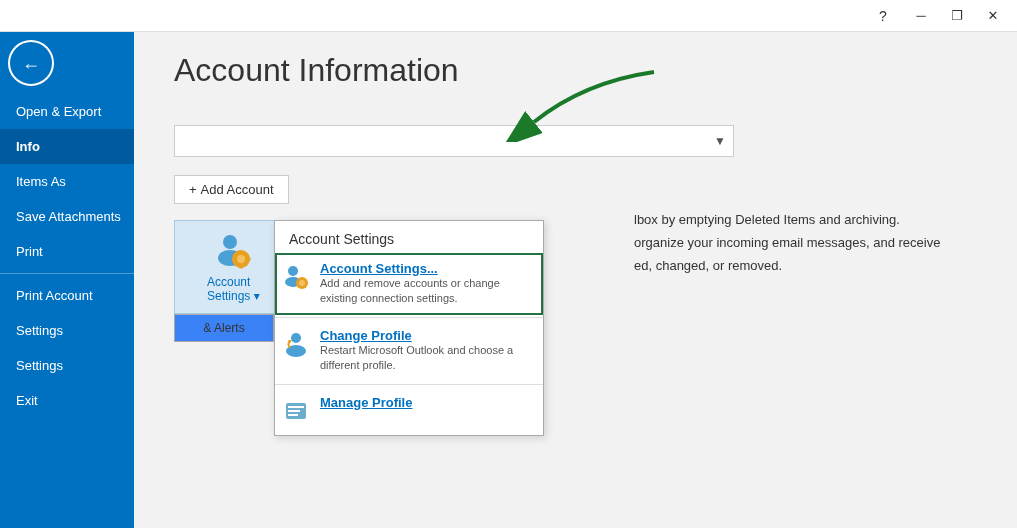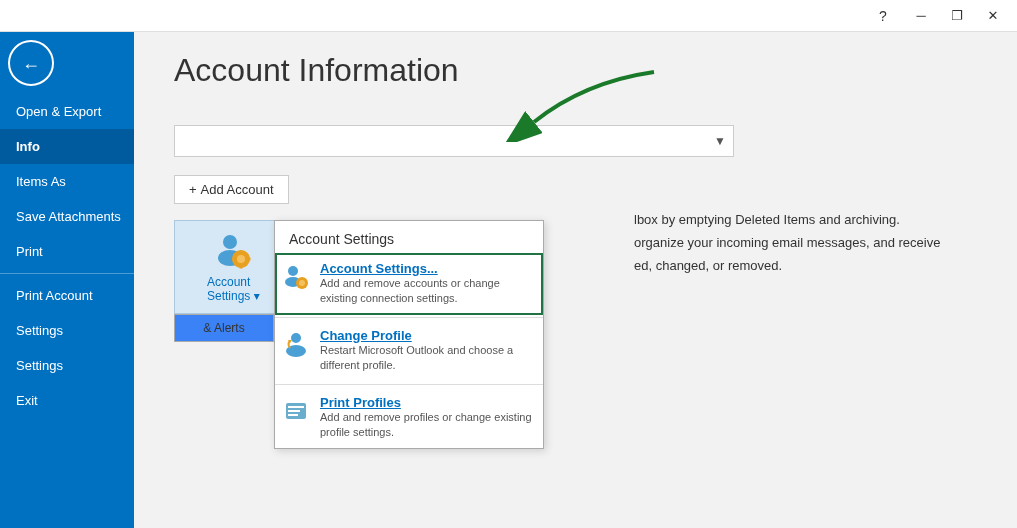--- a/index.html
+++ b/index.html
@@ -428,22 +428,21 @@
         <div class="dropdown-menu-item">
           <div class="dropdown-menu-item-icon">
             <svg width="28" height="28" viewBox="0 0 28 28" xmlns="http://www.w3.org/2000/svg">
               <rect x="4" y="6" width="20" height="16" rx="2" fill="#6aadcc"></rect>
               <rect x="6" y="9" width="16" height="2" fill="white"></rect>
               <rect x="6" y="13" width="12" height="2" fill="white"></rect>
               <rect x="6" y="17" width="10" height="2" fill="white"></rect>
             </svg>
           </div>
           <div class="dropdown-menu-item-text">
-            <div class="dropdown-menu-item-title">Print Profiles</div>
-            <div class="dropdown-menu-item-desc">Add and remove profiles or change existing profile settings.</div>
+            <div class="dropdown-menu-item-title">Manage Profile</div>
           </div>
         </div>
       </div>
 
       <div class="alerts-bar" style="position:absolute; left:0; top:100%; border:1px solid #aaa; background:#3b82f6; padding:6px 10px; font-size:12px; text-align:center; width:100px;">
         <span>&amp; Alerts</span>
       </div>
 
     </div>
 

